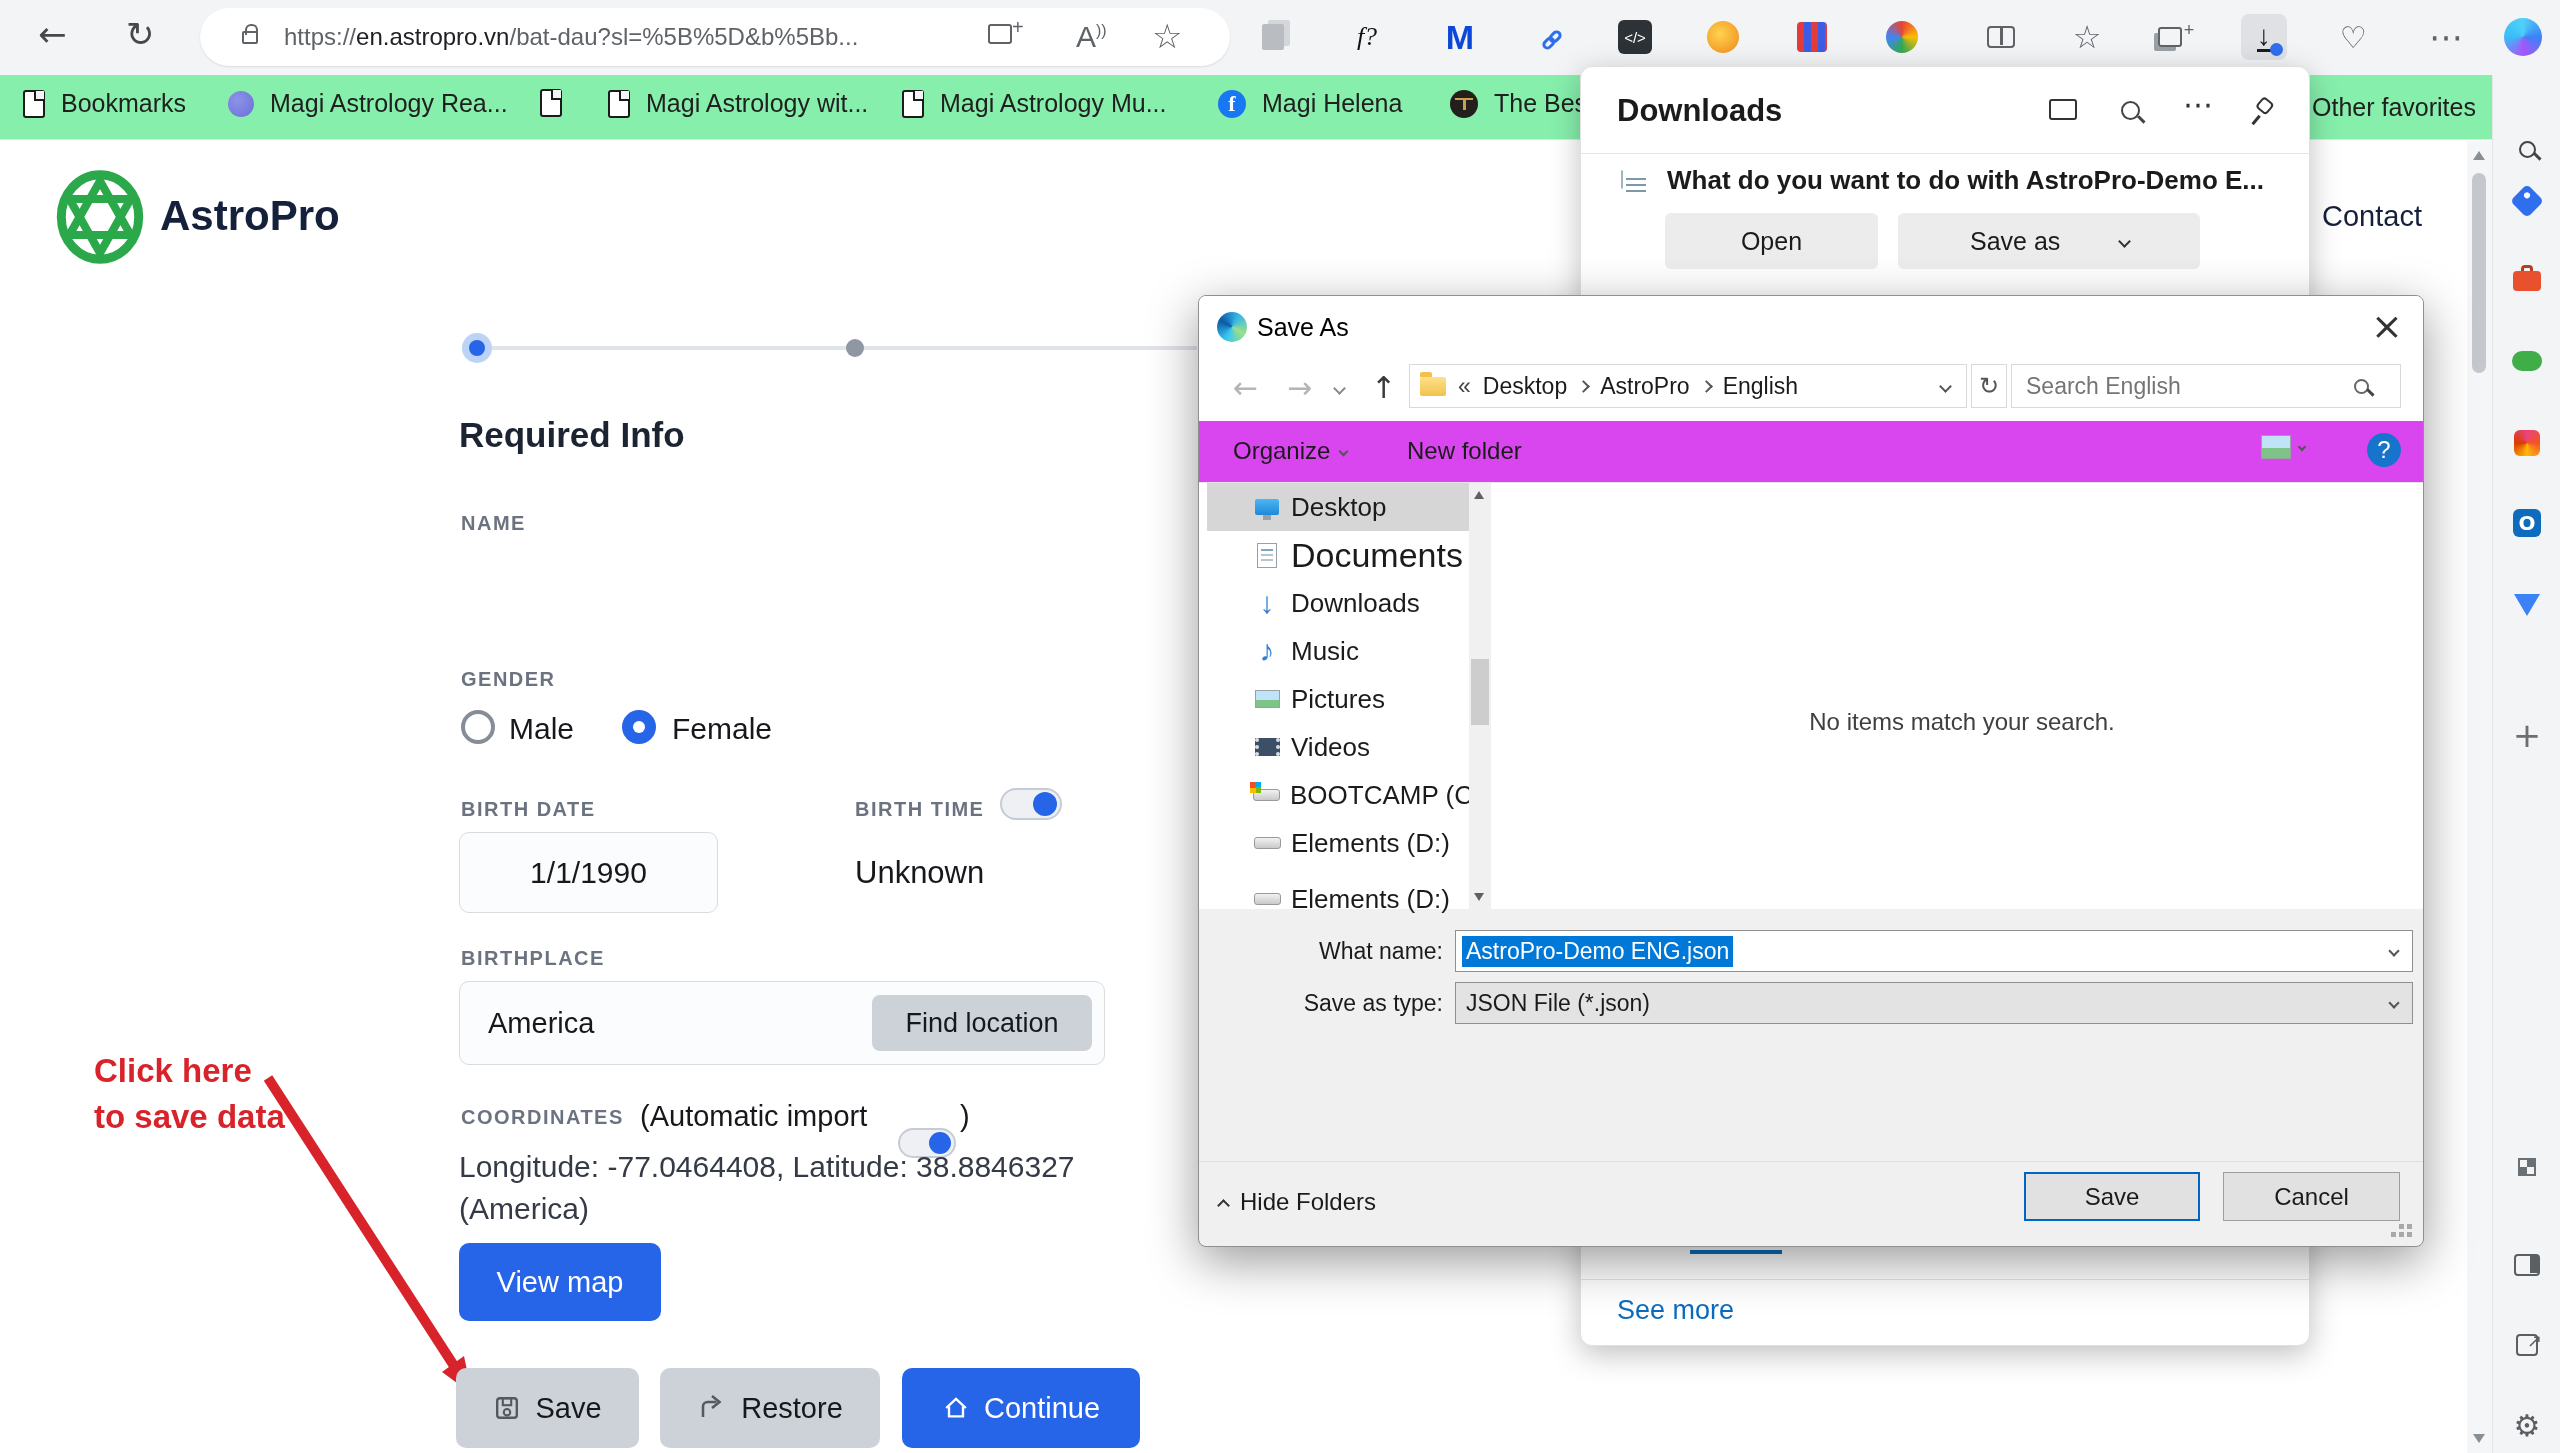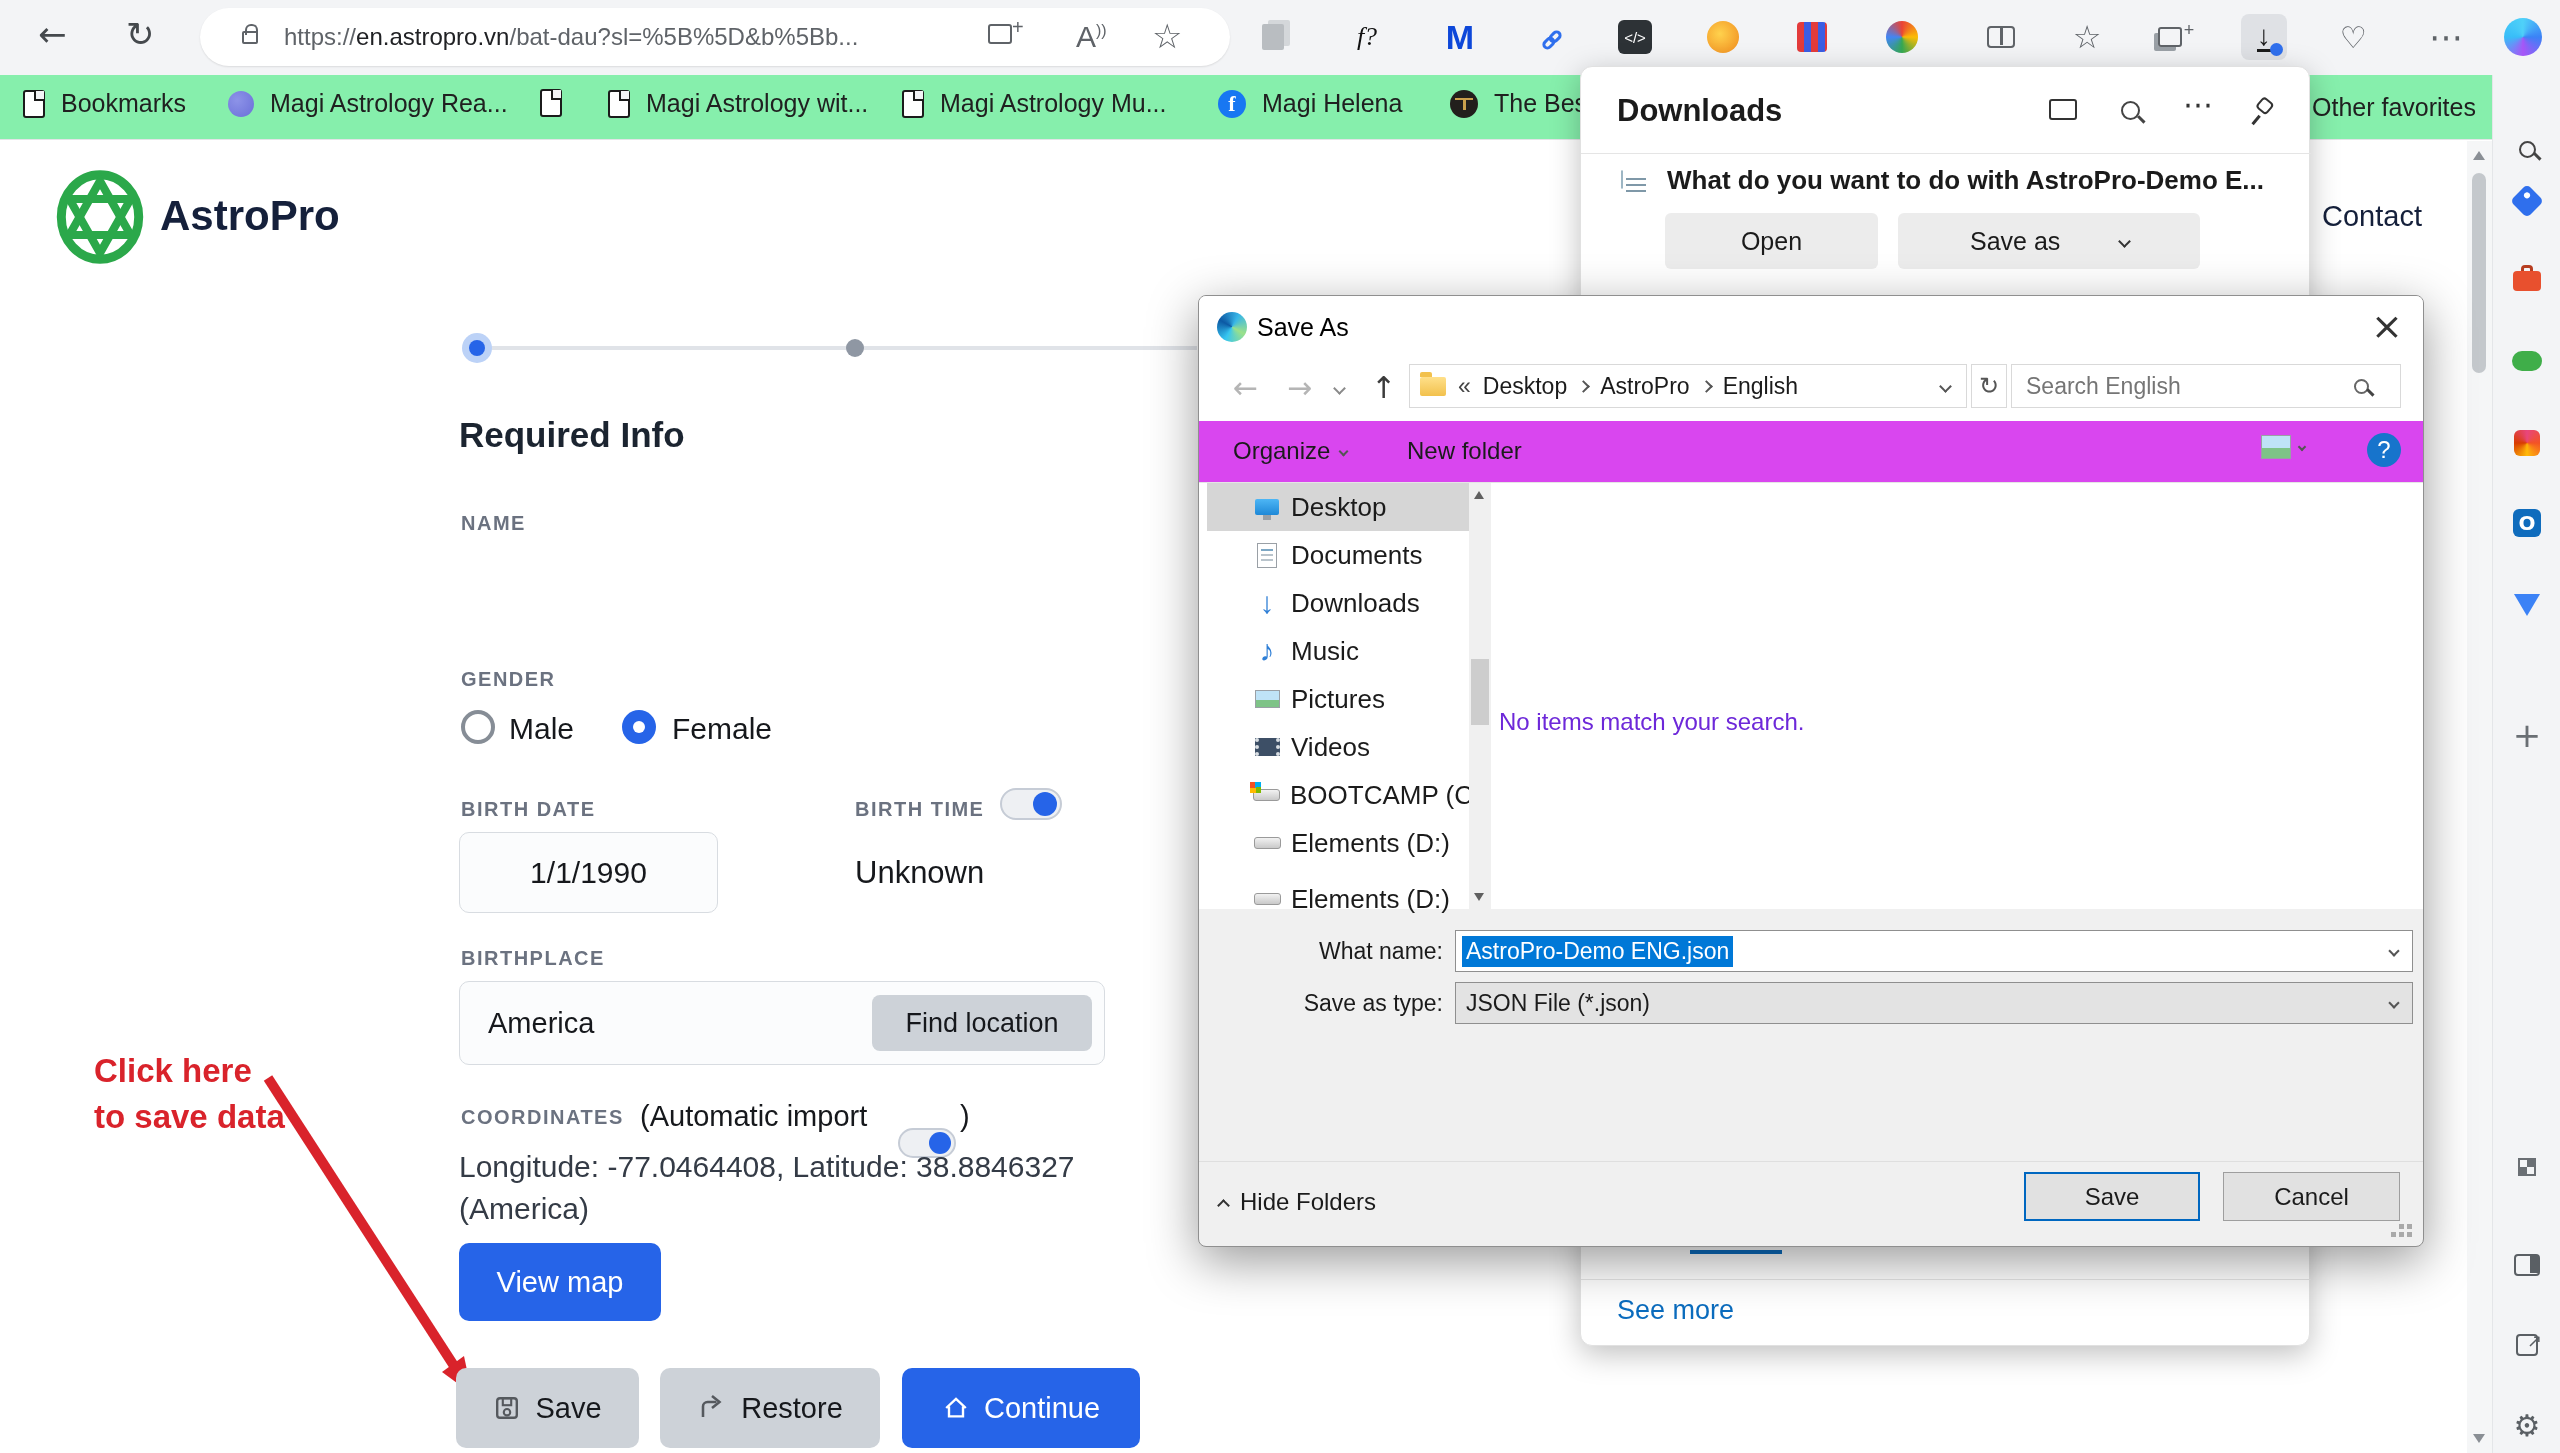--- a/index.html
+++ b/index.html
@@ -391,21 +391,21 @@
       <div class="a f" style="left:8px;top:0;width:262px;height:48px;background:#d6d6d6">
         <span class="sideicon" style="margin-left:46px">
             <span class="desktopic"></span>
           </span>
         <span style="font-size:26px;color:#1b1b1b;margin-left:10px">Desktop</span>
       </div>
       <div class="a f" style="left:8px;top:48px;width:262px;height:48px">
         <span class="sideicon" style="margin-left:46px">
             <span class="docic"></span>
           </span>
-        <span style="font-size:26px;color:#1b1b1b;margin-left:10px">Documents</span>
+        <span style="font-size:34px;color:#1b1b1b;margin-left:10px">Documents</span>
       </div>
       <div class="a f" style="left:8px;top:96px;width:262px;height:48px">
         <span class="sideicon" style="margin-left:46px;color:#2f7fd6;font-size:30px;font-weight:bold">↓</span>
         <span style="font-size:26px;color:#1b1b1b;margin-left:10px">Downloads</span>
       </div>
       <div class="a f" style="left:8px;top:144px;width:262px;height:48px">
         <span class="sideicon" style="margin-left:46px;color:#2f7fd6;font-size:30px">♪</span>
         <span style="font-size:26px;color:#1b1b1b;margin-left:10px">Music</span>
       </div>
       <div class="a f" style="left:8px;top:192px;width:262px;height:48px">
@@ -440,21 +440,21 @@
           </span>
         <span style="font-size:26px;color:#1b1b1b;margin-left:10px;white-space:nowrap">Elements (D:)</span>
       </div>
 
       <div class="a" style="left:270px;top:0;width:22px;height:426px;background:#f0f0f0">
         <div class="scrltri a" style="left:5px;top:8px;border-left-width:5px;border-right-width:5px;border-bottom:8px solid #606060"></div>
         <div class="a" style="left:2px;top:176px;width:18px;height:66px;background:#cdcdcd"></div>
         <div class="scrltri a" style="left:5px;bottom:8px;border-left-width:5px;border-right-width:5px;border-top:8px solid #606060"></div>
       </div>
 
-      <div class="a" style="left:300px;top:225px;width:926px;font-size:24px;color:#6d28d9">No items match your search.</div>
+      <div class="a" style="left:300px;top:225px;width:926px;text-align:center;font-size:24px;color:#404040">No items match your search.</div>
     </div>
 
     <div class="a f" style="left:0;top:630px;width:1226px;height:52px">
       <span class="dlgtxt" style="position:absolute;right:982px;top:12px">What name:</span>
       <div class="combo a" style="left:256px;top:4px;width:958px;height:42px">
         <span style="font-size:23px;background:#0078d7;color:#fff;margin-left:6px;padding:2px 4px">AstroPro-Demo ENG.json</span>
         <span class="cv" style="width:8px;height:8px;margin-left:auto;margin-right:14px;border-color:#555"></span>
       </div>
     </div>
     <div class="a f" style="left:0;top:682px;width:1226px;height:52px">

